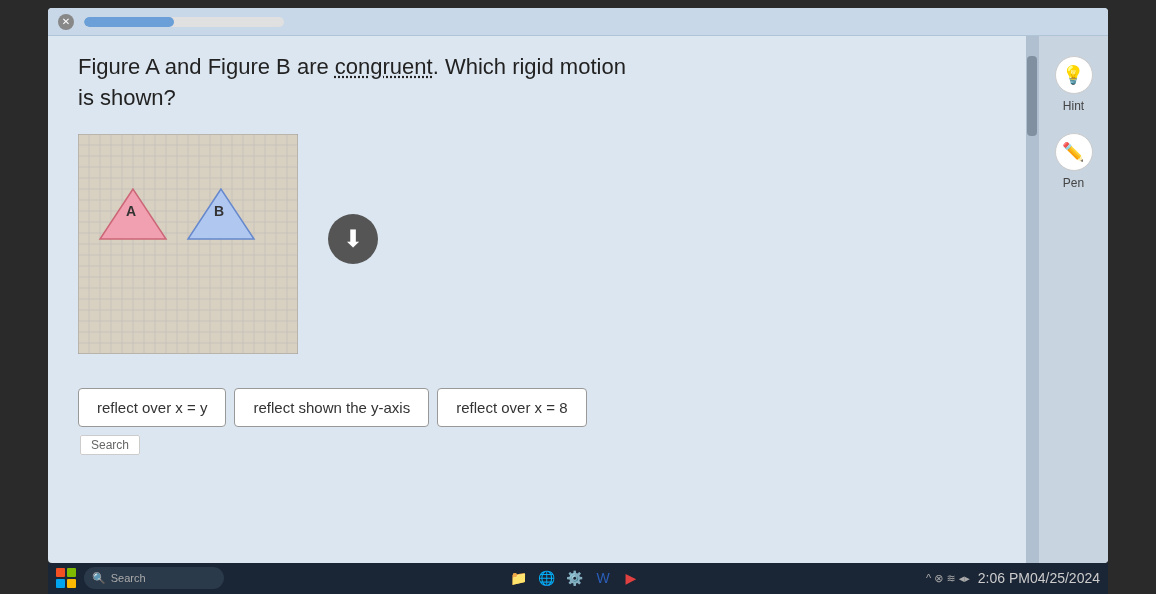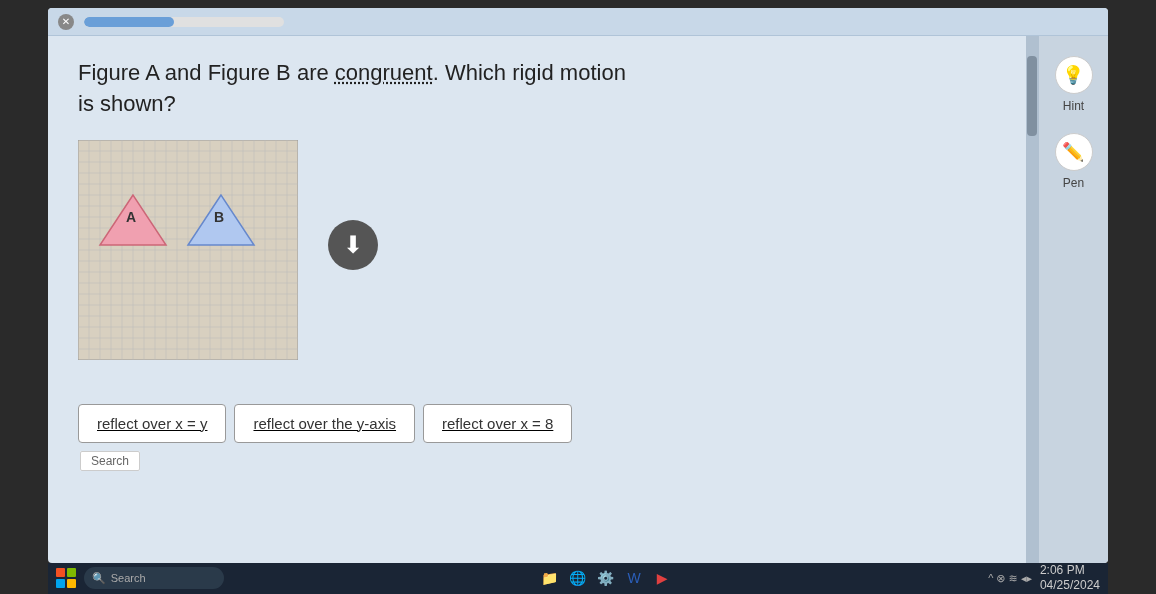--- a/index.html
+++ b/index.html
@@ -64,21 +64,21 @@
 
     
     .main-content {
       display: flex;
       flex-direction: row;
       height: calc(100% - 28px);
     }
 
     .content-area {
       flex: 1;
-      padding: 22px 30px 20px 30px;
+      padding: 16px 30px 20px 30px;
       display: flex;
       flex-direction: column;
       position: relative;
     }
 
     .question-text {
       font-size: 22px;
       color: #222;
       line-height: 1.4;
       margin-bottom: 20px;
@@ -128,24 +128,23 @@
       justify-content: center;
       color: white;
       font-size: 24px;
     }
 
     
     .answer-buttons {
       display: flex;
       flex-direction: row;
       gap: 8px;
-      margin-top: 24px;
+      margin-top: 14px;
       flex-wrap: wrap;
       align-items: center;
-      text-decoration: underline;
     }
 
     .answer-btn {
       border: 1.5px solid #999;
       background: white;
       padding: 10px 18px;
       border-radius: 4px;
       font-size: 15px;
       cursor: pointer;
       color: #333;
@@ -256,24 +255,24 @@
     .taskbar-sys {
       display: flex;
       align-items: center;
       gap: 8px;
       color: #ccc;
       font-size: 10px;
     }
 
     .taskbar-time {
       display: flex;
-      flex-direction: column;
+      flex-direction: row;
       align-items: flex-start;
       color: #ccc;
-      font-size: 12px;
+      font-size: 14px;
       line-height: 1.3;
     }
 
     .bottom-taskbar {
       height: 32px;
       background: #1e3040;
       width: 100%;
       display: flex;
       align-items: center;
       padding: 0 8px;
@@ -363,21 +362,21 @@
             </svg>
           </div>
 
           <div class="down-arrow-area">
             <div class="down-arrow">⬇</div>
           </div>
         </div>
 
         <div class="answer-buttons">
           <button class="answer-btn">reflect over x = y</button>
-          <button class="answer-btn">reflect over the y-axis</button>
+          <button class="answer-btn">reflect shown the y-axis</button>
           <button class="answer-btn">reflect over x = 8</button>
         </div>
 
         <div style="margin-top:8px; padding-left:2px;">
           <span style="font-size:12px; color:#666; border: 1px solid #ccc; padding: 2px 10px; background:white; border-radius:2px;">Search</span>
         </div>
 
       </div>
 
       <div class="scrollbar">

